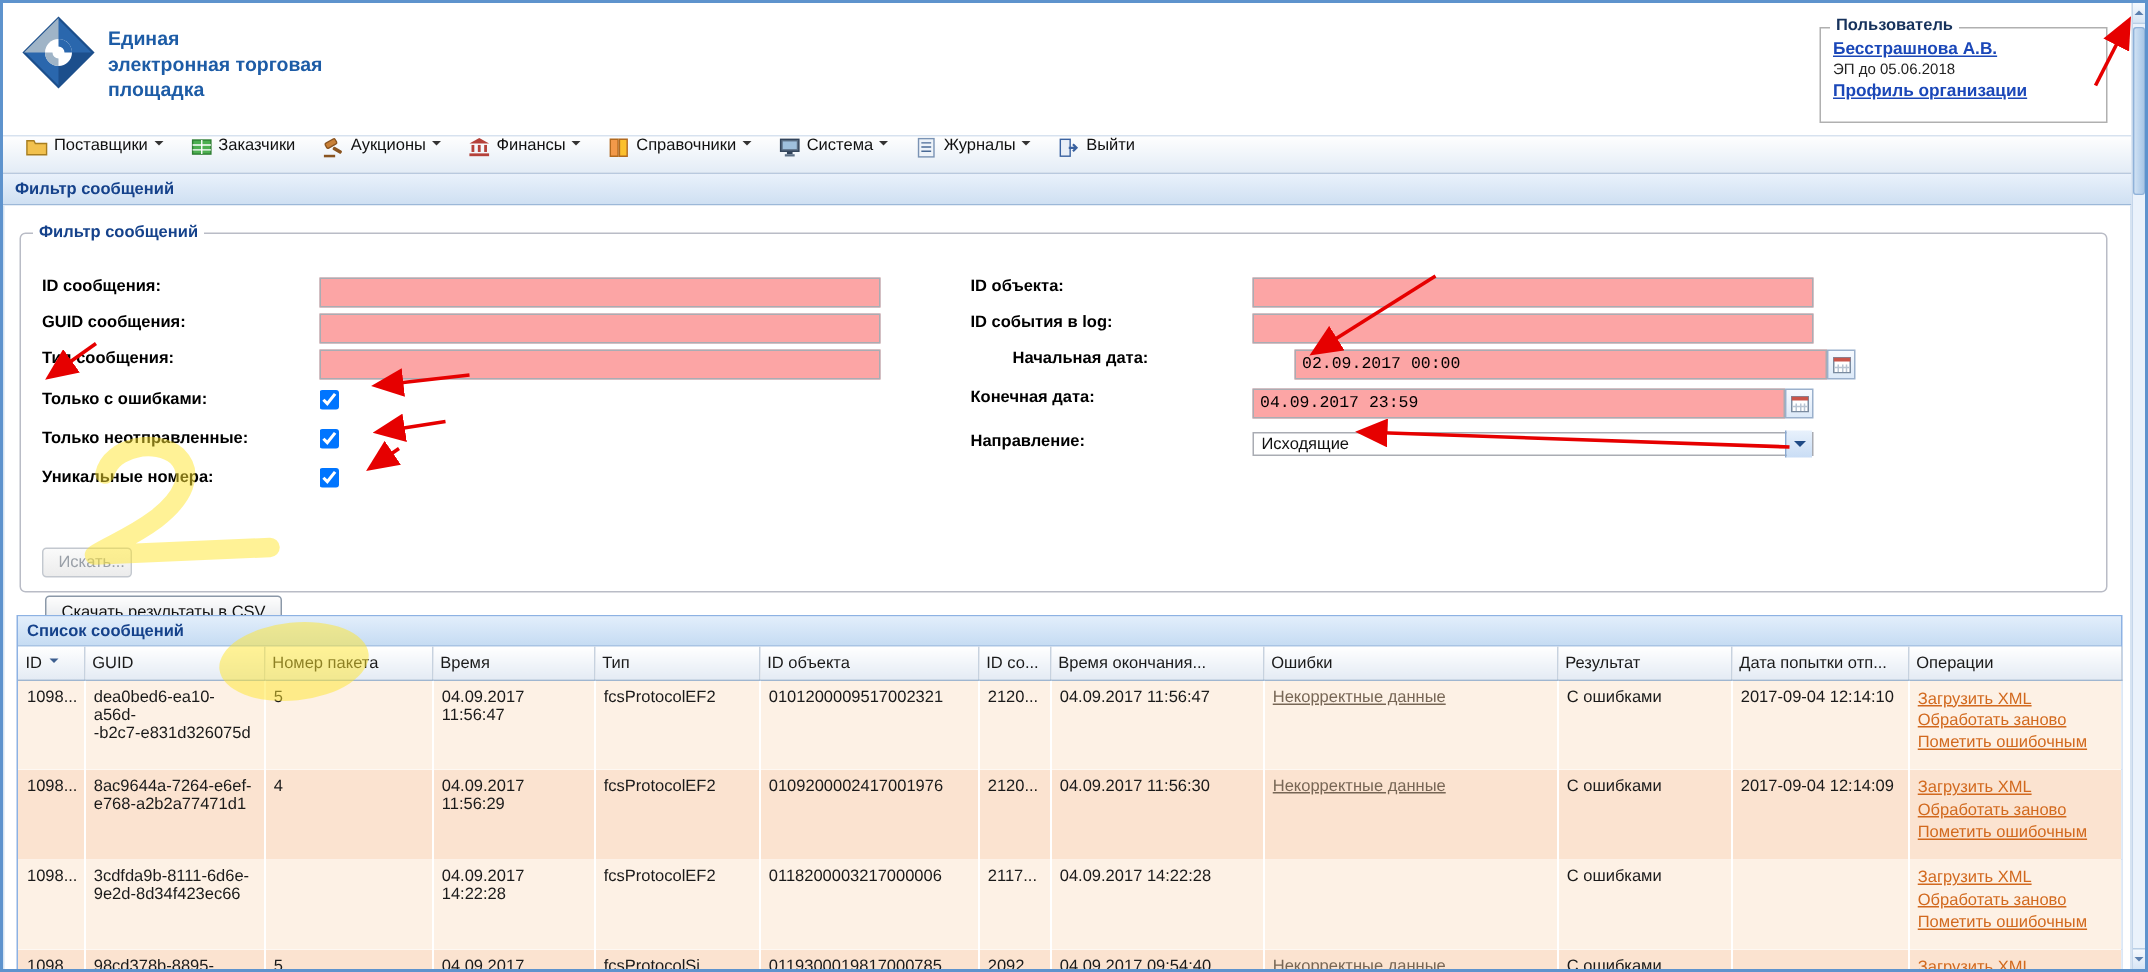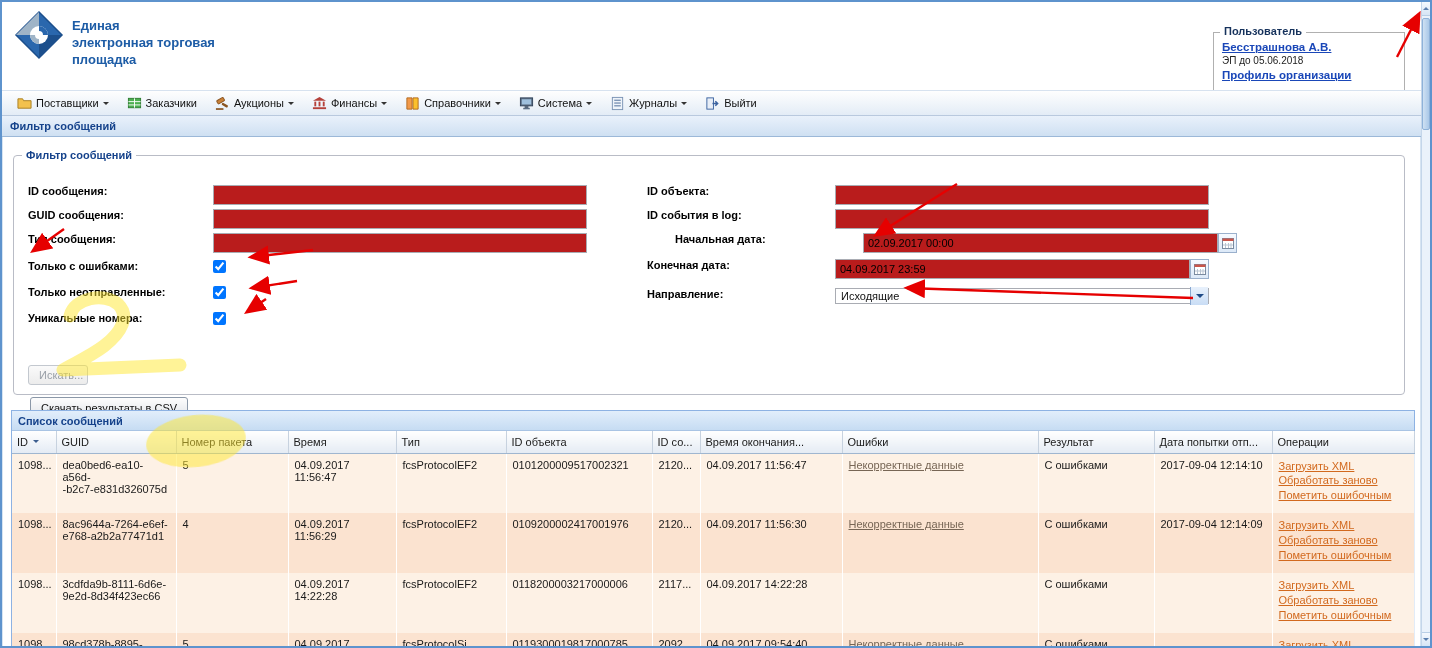--- a/index.html
+++ b/index.html
@@ -9,35 +9,35 @@
     background: #fff; font-family: "Liberation Sans", "DejaVu Sans", sans-serif;
     font-size: 11px; color: #111;
   }
   .frame { position: absolute; inset: 0; border: 2px solid #5e93cd; pointer-events: none; z-index: 60; }
 
   
   .header { position: absolute; left: 2px; top: 2px; right: 11px; height: 88px; background: #fff; }
   .logo { position: absolute; left: 12px; top: 8px; width: 50px; height: 50px; cursor: pointer; }
   .brand-title { position: absolute; left: 70px; top: 16px; width: 230px;
     font-size: 13px; font-weight: bold; color: #1d5ca6; line-height: 1.3; white-space: pre-line; }
-  .user-panel { position: absolute; right: 16px; top: 30px; width: 192px; height: 64px;
+  .user-panel { position: absolute; right: 16px; top: 16px; width: 192px; height: 64px;
     border: 1px solid #b0b0b0; background: #fff; }
   .user-panel-title { position: absolute; top: -8px; left: 6px; background: #fff; padding: 0 4px;
     font-weight: bold; color: #16325c; font-size: 11px; }
   .user-panel-body { padding: 8px 8px 0 8px; }
   .user-link { display: block; color: #1a47b8; font-weight: bold; text-decoration: underline;
     font-size: 11.5px; cursor: pointer; }
   .sig-validity { font-size: 10px; color: #222; margin: 2px 0 3px 0; }
 
   
   .menubar { position: absolute; left: 2px; top: 90px; right: 11px; height: 26px;
     background: linear-gradient(#fefefe, #e3ecf6);
     border-top: 1px solid #d7e2ef; border-bottom: 1px solid #b9c9de;
     display: flex; align-items: center; padding-left: 6px; }
-  .menu-item { display: flex; align-items: center; gap: 4px; padding: 0 9px; height: 100%;
+  .menu-item { display: flex; gap: 4px; padding: 0 9px; height: 100%;
     font-size: 11px; color: #111; cursor: pointer; white-space: nowrap; }
   .menu-item svg { flex: 0 0 auto; }
   .menu-caret { width: 0; height: 0; border: 3px solid transparent; border-top-color: #333; margin-top: 3px; }
 
   
   .titlebar { position: absolute; left: 2px; top: 116px; right: 11px; height: 21px;
     background: linear-gradient(#e9f1fb, #cfe0f2); border-bottom: 1px solid #9cb8d8;
     display: flex; align-items: center; padding-left: 8px;
     font-weight: bold; color: #15428b; }
 
@@ -45,22 +45,22 @@
   .content { position: absolute; left: 2px; top: 137px; right: 11px; bottom: 2px;
     background: #fff; border-left: 1px solid #d6e4f2; border-right: 1px solid #d6e4f2; overflow: hidden; }
 
   fieldset.filter-fs { position: absolute; left: 10px; top: 12px; width: 1392px; height: 246px;
     border: 1px solid #b9bcc6; border-radius: 4px; margin: 0; padding: 0; }
   fieldset.filter-fs legend { margin-left: 8px; padding: 0 4px; font-weight: bold; color: #15428b; font-size: 11px; }
 
   .frow { position: absolute; display: flex; height: 20px; }
   .flabel { font-weight: bold; color: #000; width: 185px; flex: 0 0 185px; }
   .flabel-r { font-weight: bold; color: #000; width: 188px; flex: 0 0 188px; }
-  .finput { width: 374px; height: 20px; border: 1px solid #a9acb3; background: #b91c1c;
-    font-family: Liberation Sans, sans-serif; font-size: 11px; padding: 2px 4px; }
+  .finput { width: 374px; height: 20px; border: 1px solid #a9acb3; background: #fca5a5;
+    font-family: Liberation Mono, monospace; font-size: 11px; padding: 2px 4px; }
   .finput.short { width: 355px; }
   .cal-btn { width: 19px; height: 20px; border: 1px solid #9ab0cc; background: linear-gradient(#f6faff,#dce9f8);
     display: flex; align-items: center; justify-content: center; cursor: pointer; margin-left: 0; padding: 0; }
   .checkbox { width: 13px; height: 13px; margin: 0; cursor: pointer; }
 
   .dir-select { width: 374px; height: 16px; border: 1px solid #a9acb3; background: #fff;
     display: flex; align-items: center; cursor: pointer; position: relative; }
   .dir-select .sel-value { flex: 1; padding: 0 5px; }
   .sel-trigger { width: 18px; height: 18px; border-left: 1px solid #89a8d0;
     background: linear-gradient(#e8f1fc, #c9ddf5); display: flex; align-items: center; justify-content: center; }

